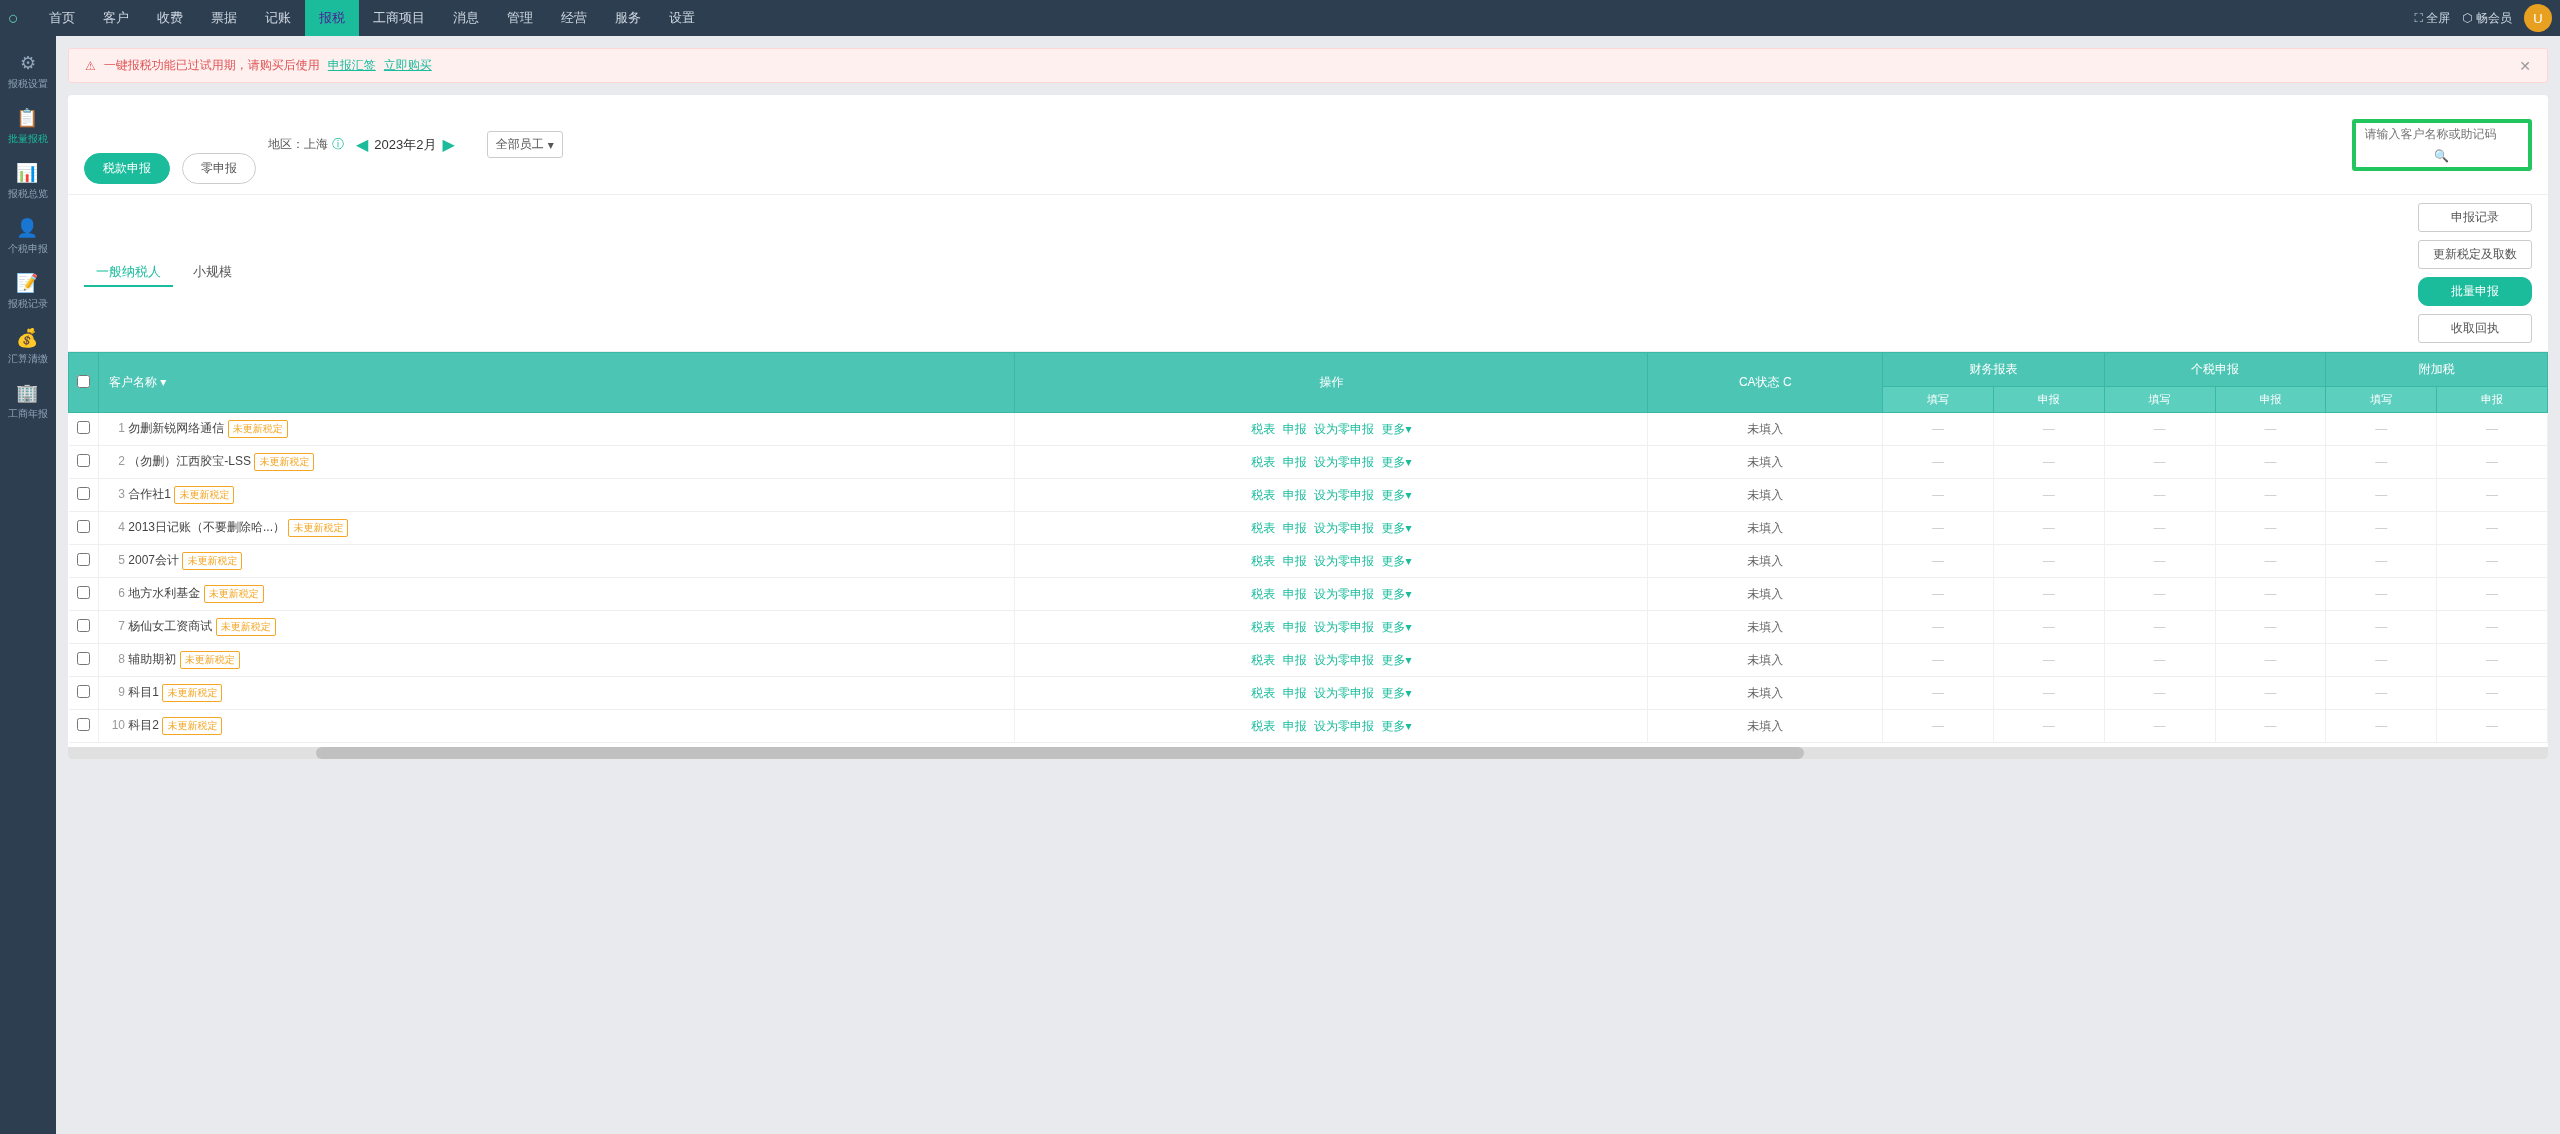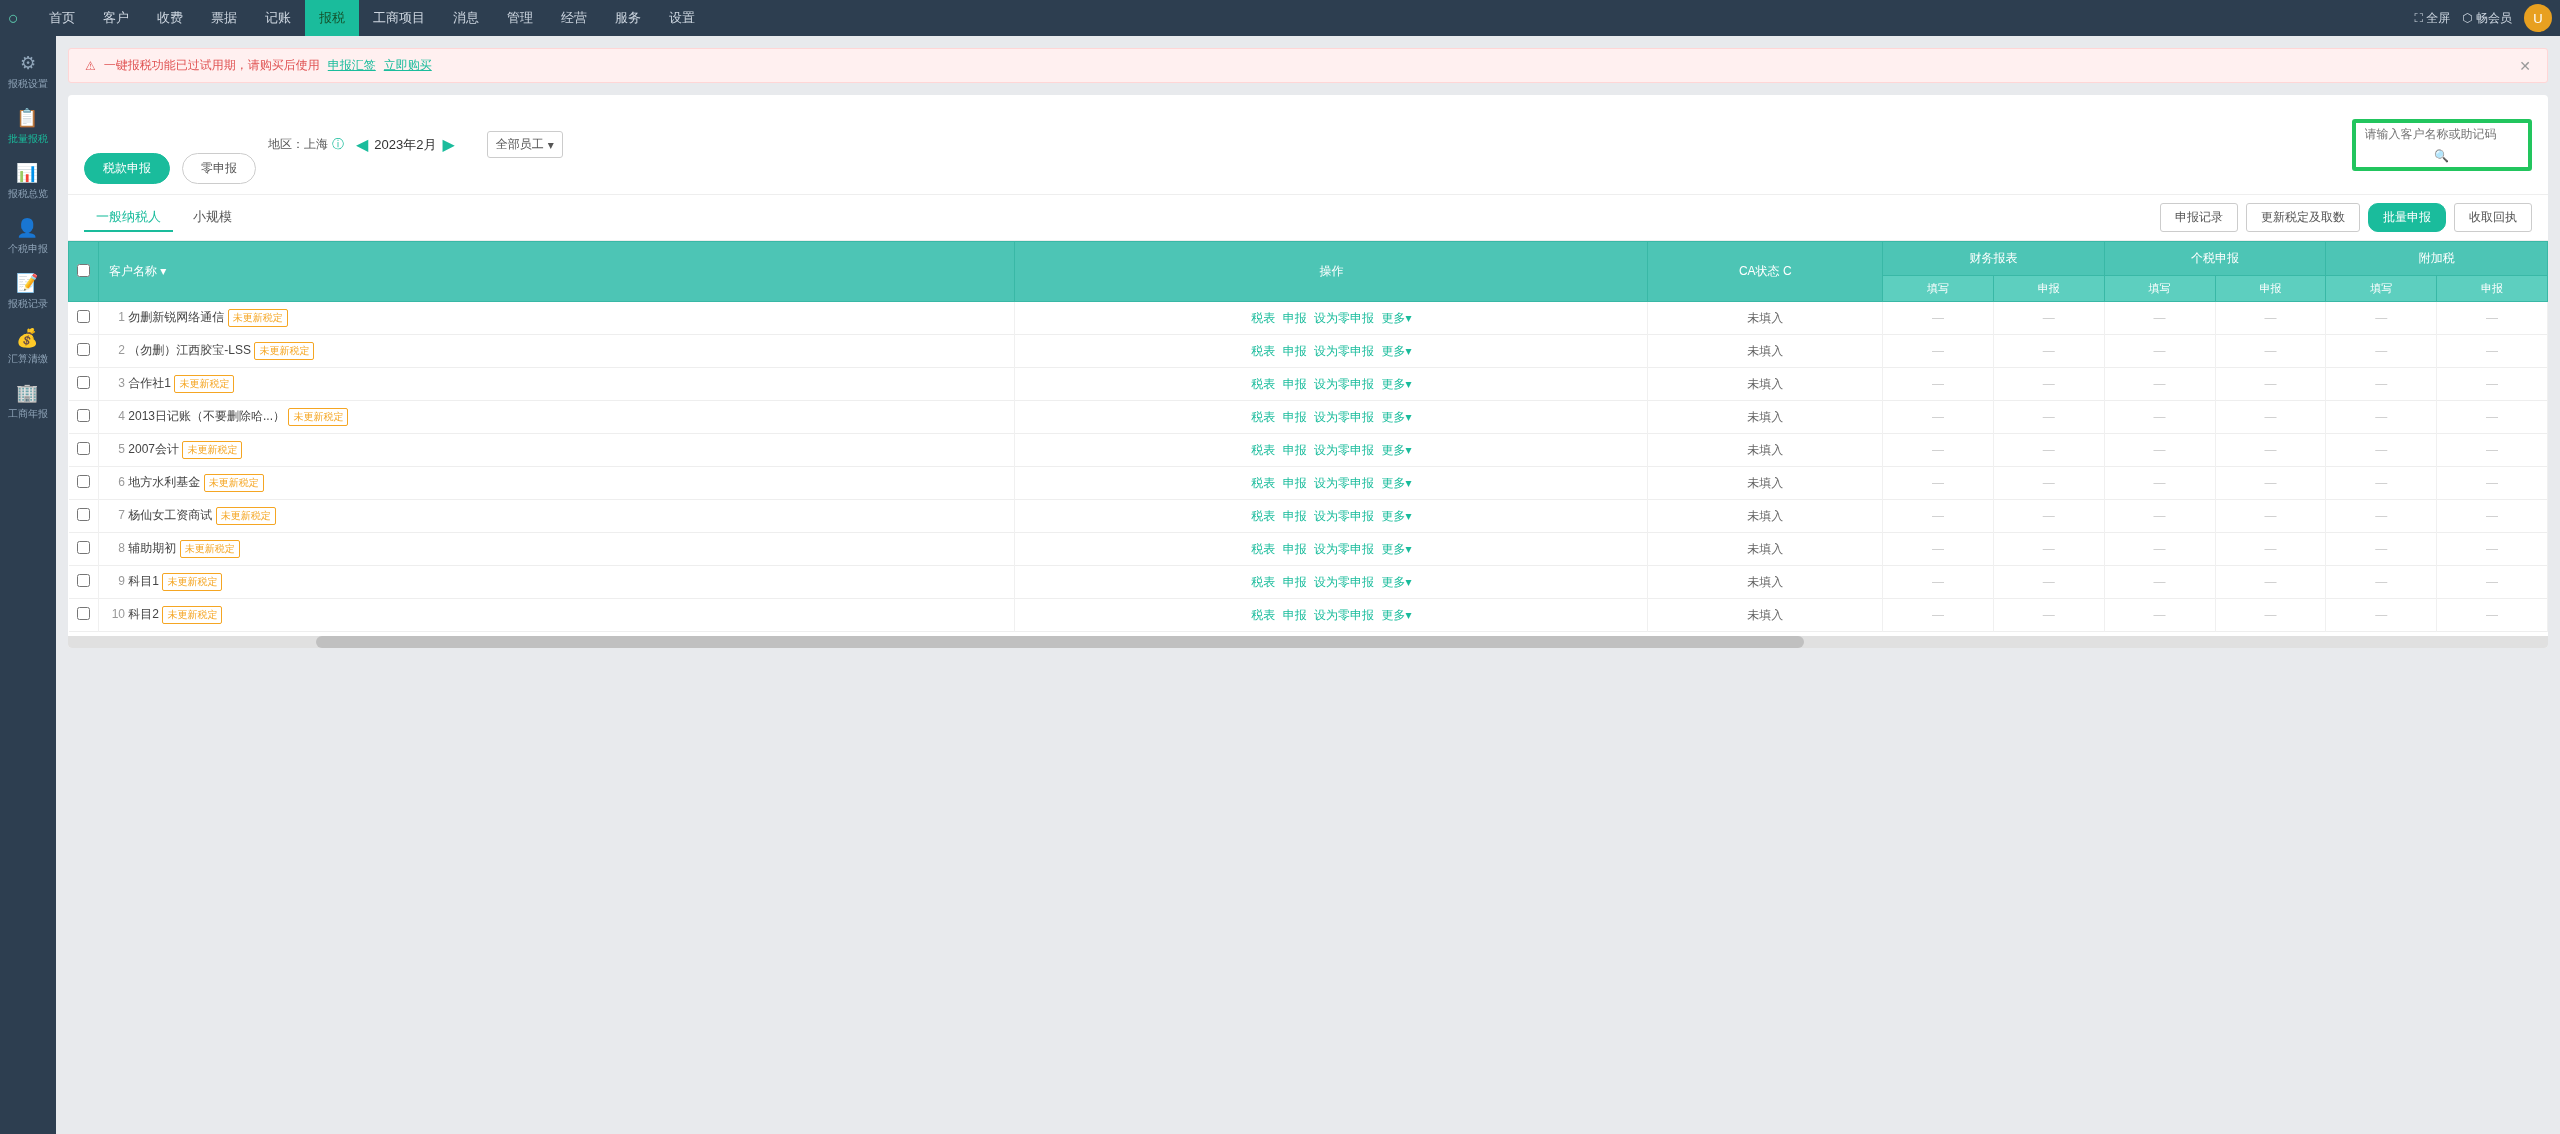--- a/index.html
+++ b/index.html
@@ -2,21 +2,21 @@
 <html><head>
   <meta charset="utf-8">
   <style>
     * { box-sizing: border-box; margin: 0; padding: 0; }
     body { font-family: 'Microsoft YaHei', Arial, sans-serif; font-size: 12px; background: #f0f0f0; display: flex; flex-direction: column; height: 100vh; overflow: hidden; }
 
     
     .top-nav { background: #2d3e50; height: 36px; display: flex; align-items: center; padding: 0 8px; flex-shrink: 0; }
     .top-nav-logo { color: #5ecfb1; font-size: 18px; margin-right: 16px; font-weight: bold; }
     .top-nav-item { color: #cdd6e0; font-size: 13px; padding: 0 14px; height: 36px; display: flex; align-items: center; cursor: pointer; }
-    .top-nav-item.active { background: #1abc9c; color: #14532d; }
+    .top-nav-item.active { background: #1abc9c; color: #4c1d95; }
     .top-nav-right { margin-left: auto; display: flex; align-items: center; gap: 12px; color: #cdd6e0; font-size: 12px; }
     .top-nav-right span { cursor: pointer; }
 
     
     .layout { display: flex; flex: 1; overflow: hidden; }
 
     
     .sidebar { width: 56px; background: #2d3e50; display: flex; flex-direction: column; align-items: center; padding-top: 8px; flex-shrink: 0; }
     .sidebar-item { width: 100%; display: flex; flex-direction: column; align-items: center; padding: 8px 4px; cursor: pointer; color: #8fa4b8; font-size: 10px; gap: 3px; }
     .sidebar-item.active { color: #1abc9c; }
@@ -41,21 +41,21 @@
     .date-nav { display: flex; align-items: center; gap: 6px; font-size: 13px; color: #333; }
     .date-nav .arrow { cursor: pointer; color: #1abc9c; font-size: 16px; }
     .staff-select { border: 1px solid #ccc; border-radius: 3px; padding: 4px 8px; font-size: 12px; display: flex; align-items: center; gap: 4px; cursor: pointer; color: #555; margin-left: 20px; }
     .search-box { margin-left: auto; border: 4px solid #22c55e; border-radius: 3px; padding: 4px 8px; font-size: 12px; display: flex; align-items: center; gap: 8px; min-width: 180px; flex-direction: column; }
     .search-box input { border: none; outline: none; font-size: 12px; flex: 1; }
 
     
     .sub-toolbar { display: flex; align-items: center; padding: 8px 16px; gap: 8px; border-bottom: 1px solid #eee; }
     .type-tab { font-size: 13px; padding: 4px 12px; cursor: pointer; color: #555; border-bottom: 2px solid transparent; }
     .type-tab.active { color: #1abc9c; border-bottom-color: #1abc9c; }
-    .action-btns { margin-left: auto; display: flex; gap: 8px; }
+    .action-btns { margin-left: auto; display: flex; gap: 8px; flex-direction: column; }
     .action-btn { padding: 5px 14px; border-radius: 3px; border: 1px solid #ccc; background: #fff; cursor: pointer; font-size: 12px; color: #555; }
     .action-btn.primary { background: #1abc9c; color: #fff; border-color: #1abc9c; border-radius: 10px; }
 
     
     .table-wrap { overflow: auto; }
     table { width: 100%; border-collapse: collapse; font-size: 12px; }
     thead th { background: #4dc5b5; color: #fff; padding: 8px 6px; text-align: center; border: 1px solid #39b8a6; font-weight: normal; white-space: nowrap; }
     thead th.name-col { text-align: left; padding-left: 10px; min-width: 180px; }
     thead .sub-header th { background: #5dcfbf; font-size: 11px; padding: 5px 4px; }
     tbody tr { border-bottom: 1px solid #eee; }

